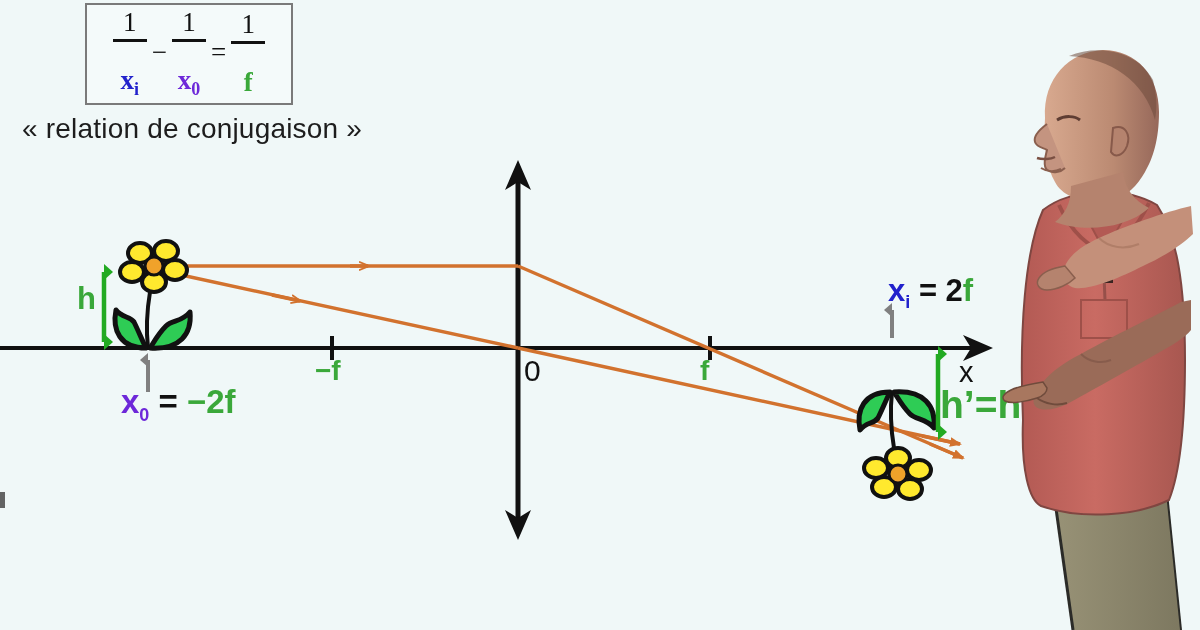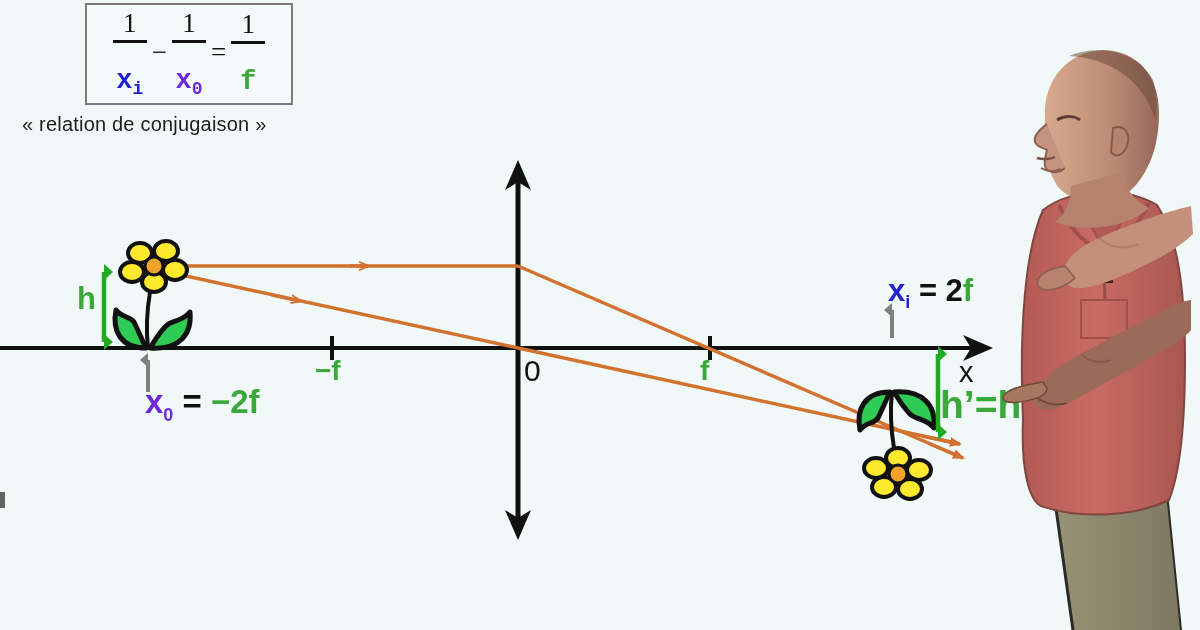--- a/index.html
+++ b/index.html
@@ -16,41 +16,41 @@
   #formula-box{
     position:absolute;left:85px;top:3px;width:208px;height:102px;
     border:2px solid #7a7a7a;background:#f4fafa;
     box-sizing:border-box;
     display:flex;align-items:center;justify-content:center;
   }
   .eqrow{display:flex;align-items:center;justify-content:center;gap:5px;}
   .frac{display:inline-flex;flex-direction:column;align-items:center;line-height:1;}
   .frac .num{font-size:27px;color:#111;padding:0 2px 1px 2px;font-family:"Liberation Serif",serif;}
   .frac .bar{width:34px;height:3px;background:#111;margin:2px 0 1px 0;}
-  .frac .den{font-size:27px;font-weight:bold;padding-top:12px;font-family:Liberation Mono, monospace;margin-top:12px;}
+  .frac .den{font-size:27px;font-weight:bold;padding-top:12px;font-family:Liberation Serif, serif;margin-top:12px;}
   .op{font-size:27px;color:#111;font-family:"Liberation Serif",serif;padding-bottom:2px;}
   .sub{font-size:18px;vertical-align:sub;font-weight:bold;}
   .c-blue{color:#2222cc;}
   .c-red{color:#6d28d9;}
   .c-green{color:#3aa83a;}
   .c-black{color:#111;}
 
   #caption{
     position:absolute;left:22px;top:113px;
-    font-size:20px;color:#1d1d1d;letter-spacing:.2px;white-space:nowrap;
+    font-size:28px;color:#1d1d1d;letter-spacing:.2px;white-space:nowrap;
   }
 
   
   .lbl{position:absolute;white-space:nowrap;line-height:1;}
   #label-h{left:77px;top:283px;font-size:31px;font-weight:bold;color:#3aa83a;}
   #label-minus-f{left:315px;top:357px;font-size:28px;font-weight:bold;color:#3aa83a;}
   #label-zero{left:524px;top:356px;font-size:30px;color:#111;}
   #label-f{left:700px;top:357px;font-size:28px;font-weight:bold;color:#3aa83a;}
   #label-x-axis{left:959px;top:358px;font-size:29px;color:#111;}
-  #label-x0{left:145px;top:385px;font-size:33px;font-weight:bold;text-align:center;}
+  #label-x0{left:121px;top:385px;font-size:33px;font-weight:bold;text-align:center;}
   #label-xi{left:845px;top:275px;font-size:31px;font-weight:bold;margin-left:43px;}
   #label-hprime{left:940px;top:385px;font-size:39px;font-weight:bold;color:#3aa83a;}
 
   
   #presenter{position:absolute;left:985px;top:0;width:215px;height:630px;}
   #presenter svg{position:absolute;left:0;top:0;}
 </style>
 </head>
 <body>
 

